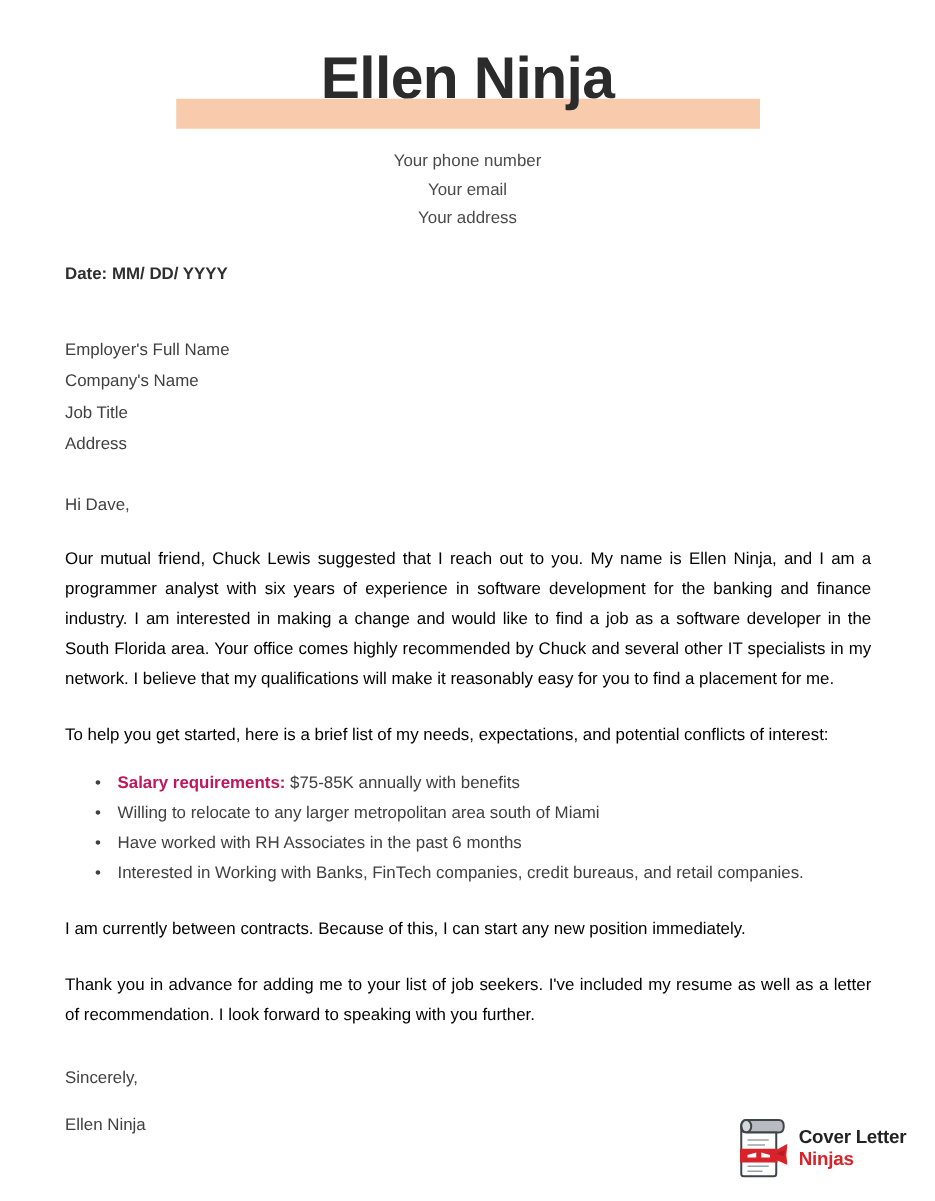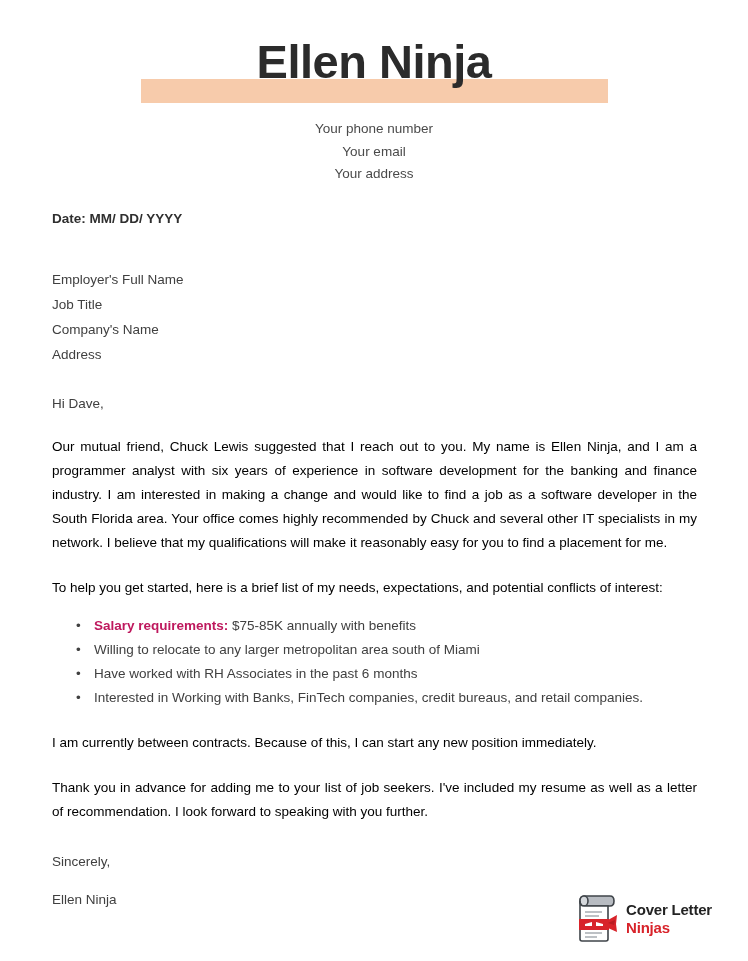--- a/index.html
+++ b/index.html
@@ -131,21 +131,21 @@
   .signature {
     font-size: 13.5px;
     line-height: 20px;
     color: #404040;
     margin-top: 18px;
   }
 
   
   .logo {
     position: absolute;
-    right: 36px;
+    right: 23px;
     bottom: 18px;
     display: flex;
     align-items: center;
     gap: 9px;
   }
   .logo-mark {
     width: 46px;
     height: 50px;
     flex: none;
     display: block;
@@ -184,22 +184,22 @@
       <div class="contact-line">Your email</div>
       <div class="contact-line">Your address</div>
     </div>
   </div>
 
   <div class="body-area">
 
     <div class="date-line">Date: MM/ DD/ YYYY</div>
 
     <div class="recipient-line">Employer's Full Name</div>
+    <div class="recipient-line">Company's Name</div>
     <div class="recipient-line">Job Title</div>
-    <div class="recipient-line">Company's Name</div>
     <div class="recipient-line">Address</div>
 
     <div class="greeting">Hi Dave,</div>
 
     <p class="para">Our mutual friend, Chuck Lewis suggested that I reach out to you. My name is Ellen Ninja, and I am a programmer analyst with six years of experience in software development for the banking and finance industry. I am interested in making a change and would like to find a job as a software developer in the South Florida area. Your office comes highly recommended by Chuck and several other IT specialists in my network. I believe that my qualifications will make it reasonably easy for you to find a placement for me.</p>
 
     <p class="para">To help you get started, here is a brief list of my needs, expectations, and potential conflicts of interest:</p>
 
     <ul class="bullets">
       <li><b>Salary requirements:</b><span> $75-85K annually with benefits</span></li>

